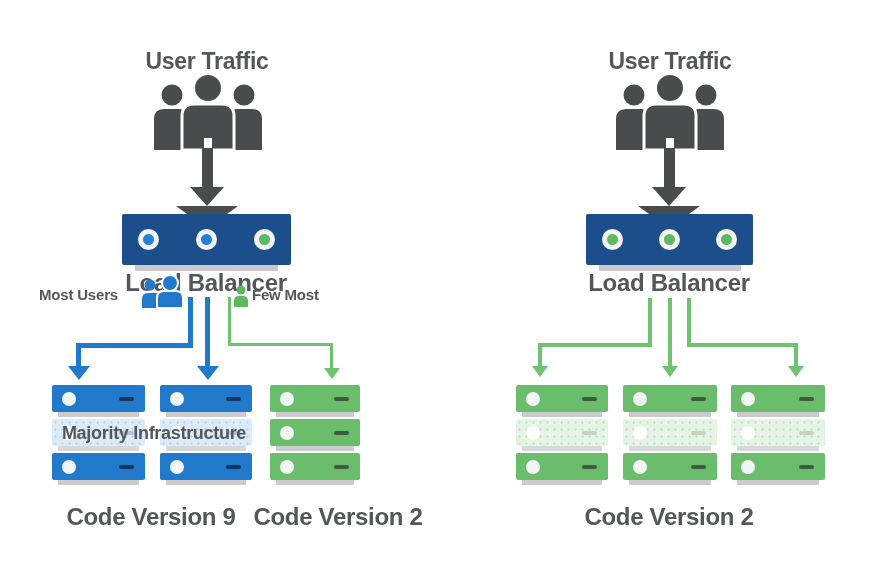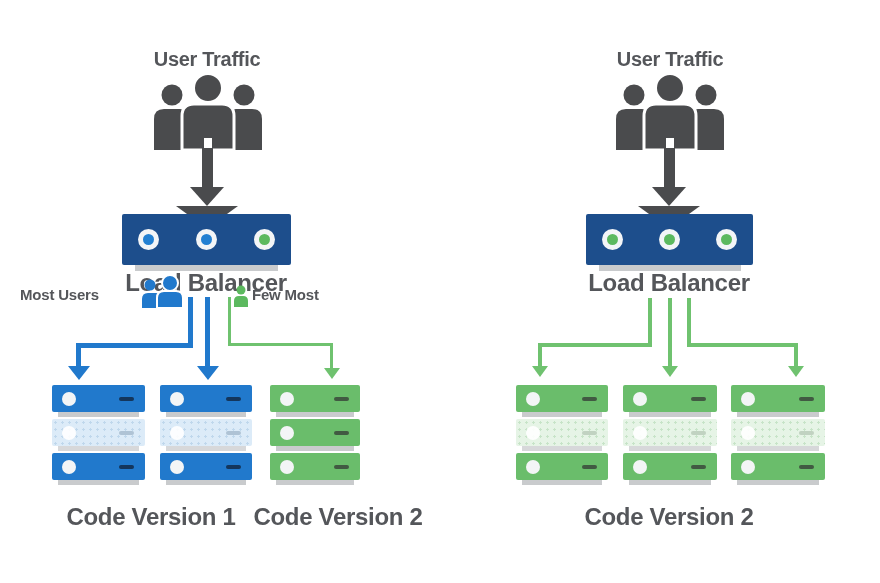--- a/index.html
+++ b/index.html
@@ -1,21 +1,21 @@
 <!DOCTYPE html>
 <html><head>
 <meta charset="utf-8">
 <style>
   html,body{margin:0;padding:0;background:#ffffff;}
   .canvas{
     position:relative;width:880px;height:583px;background:#ffffff;overflow:hidden;
     font-family:"Liberation Sans", sans-serif;
   }
   .txt{position:absolute;color:#54565a;font-weight:bold;letter-spacing:-0.3px;text-align:center;}
-  .title{font-size:20px;}
+  .title{font-size:23px;}
   .lb-label{font-size:24px;}
   .caption{font-size:24px;}
   .small-label{font-size:15px;letter-spacing:-0.2px;}
   .overlay-label-left{font-size:18px;}
   .overlay-label-right{font-size:17px;}
 
   
   .icon{position:absolute;}
 
   
@@ -110,21 +110,21 @@
   <div class="ah blue" style="left:68px;top:366px;"></div>
 
   <div class="seg blue" style="left:205px;top:297px;width:5px;height:70px;"></div>
   <div class="ah blue" style="left:197px;top:366px;"></div>
 
   <div class="seg green" style="left:228px;top:297px;width:3px;height:49px;"></div>
   <div class="seg green" style="left:228px;top:343px;width:105px;height:3px;"></div>
   <div class="seg green" style="left:330px;top:343px;width:3px;height:26px;"></div>
   <div class="ah green-sm" style="left:324px;top:368px;"></div>
 
-  <div class="txt small-label" style="left:20px;top:286px;width:117px;text-align:left;">Most Users</div>
+  <div class="txt small-label" style="left:20px;top:286px;width:117px;text-align:center;">Most Users</div>
   <svg class="icon" style="left:140px;top:275px;" width="46" height="33" viewBox="0 0 46 33">
     <circle cx="10" cy="10" r="5.5" fill="#2179cc"></circle>
     <path d="M2,33 V24 q0-6 6-6 h8 q6,0 6,6 v9 z" fill="#2179cc"></path>
     <circle cx="30" cy="8" r="8" fill="#2179cc" stroke="#ffffff" stroke-width="2"></circle>
     <path d="M17,33 V23 q0-7 7-7 h12 q7,0 7,7 v10 z" fill="#2179cc" stroke="#ffffff" stroke-width="2"></path>
   </svg>
   <svg class="icon" style="left:233px;top:285px;" width="16" height="22" viewBox="0 0 16 22">
     <circle cx="8" cy="5" r="4.5" fill="#5cb95f"></circle>
     <path d="M1,22 V16 q0-5 5-5 h4 q5,0 5,5 v6 z" fill="#5cb95f"></path>
   </svg>
@@ -192,22 +192,23 @@
         <div class="server-shadow"></div>
       </div>
       <div class="server-unit color-green">
         <div class="server-box">
           <span class="server-circle"></span>
           <span class="server-dash"></span>
         </div>
         <div class="server-shadow"></div>
       </div>
     </div>
-
-  <div class="txt caption" style="left:31px;top:503px;width:240px;">Code Version 1</div>
+  <div class="txt overlay-label-left" style="left:39px;top:423px;width:230px;">Majority Infrastructure</div>
+
+  <div class="txt caption" style="left:31px;top:503px;width:240px;">Code Version 9</div>
   <div class="txt caption" style="left:218px;top:503px;width:240px;">Code Version 2</div>
 
   <div class="txt title" style="left:550px;top:48px;width:240px;">User Traffic</div>
 
   <svg class="icon" style="left:610px;top:74px;" width="120" height="76" viewBox="0 0 120 76">
     <circle cx="24" cy="21" r="10.5" fill="#4a4b4d"></circle>
     <path d="M6,76 V45 q0-10 10-10 h16 q10,0 10,10 v31 z" fill="#4a4b4d"></path>
     <circle cx="96" cy="21" r="10.5" fill="#4a4b4d"></circle>
     <path d="M78,76 V45 q0-10 10-10 h16 q10,0 10,10 v31 z" fill="#4a4b4d"></path>
     <circle cx="60" cy="14" r="14.5" fill="#4a4b4d" stroke="#ffffff" stroke-width="3"></circle>

